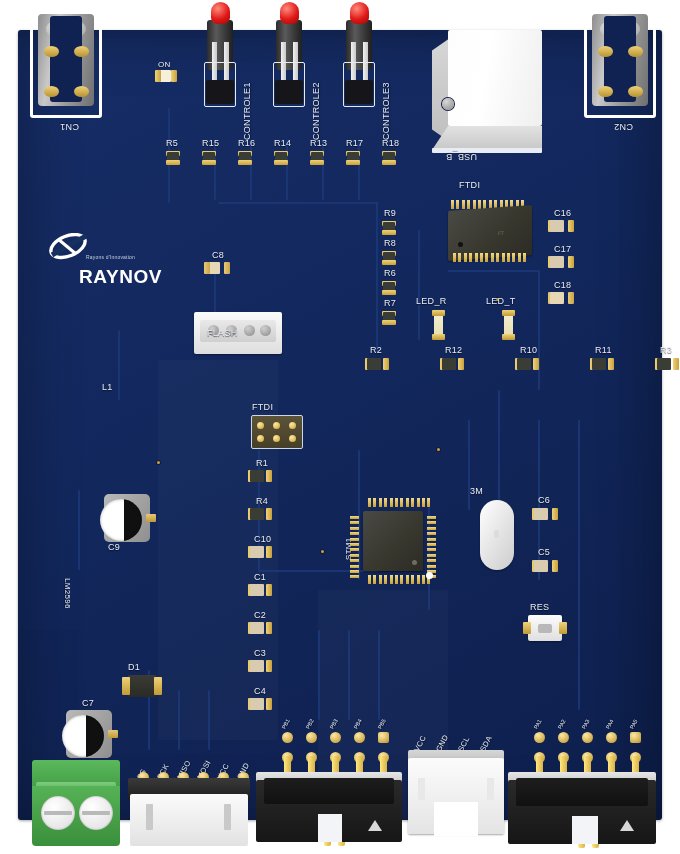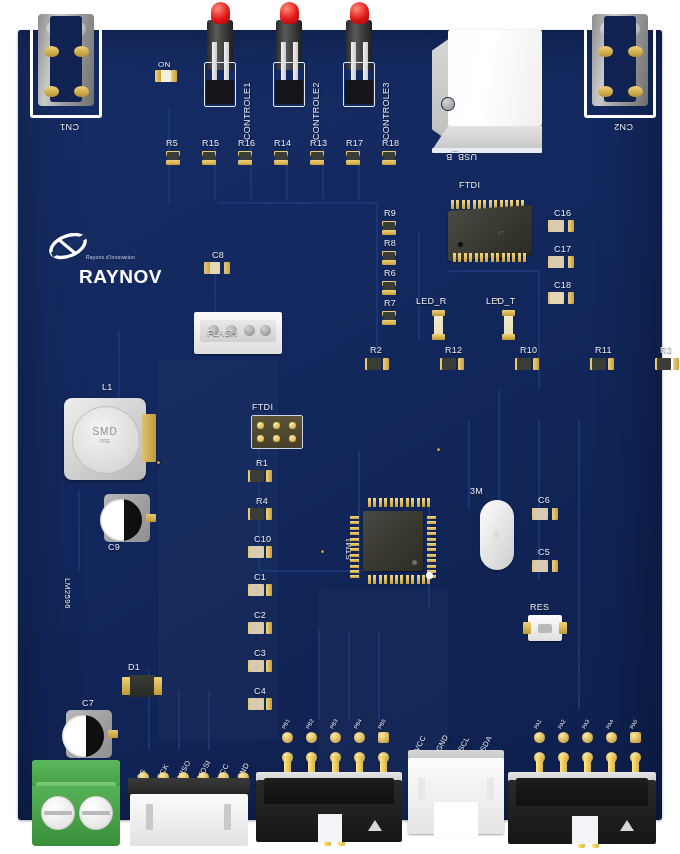--- a/index.html
+++ b/index.html
@@ -552,26 +552,20 @@
         </div>
         <div class="silk" style="left: 642px; top: 315px;">R3</div>
         <div class="smdh cap" style="left: 637px; top: 328px; width: 24px; height: 13px;">
           <div class="pad l"></div>
           <div class="body" style="background: rgb(58, 60, 54);"></div>
           <div class="pad r"></div>
         </div>
       </div>
 
     <div class="silk" style="left:84px;top:352px;">L1</div>
-    <div class="ind">
-      <div class="circ"></div>
-      <div class="lbl">SMD</div>
-      <div class="lbl2">PRE</div>
-      <div class="tab"></div>
-    </div>
 
     <div class="ecap" style="left:80px;top:462px;">
       <div class="ring"></div>
         <div class="disc"></div>
         <div class="pin"></div>
     </div>
     <div class="silk" style="left:90px;top:512px;">C9</div>
 
     <div class="silk rot270" style="left:54px;top:548px;font-size:8px;">LM2596</div>
 

